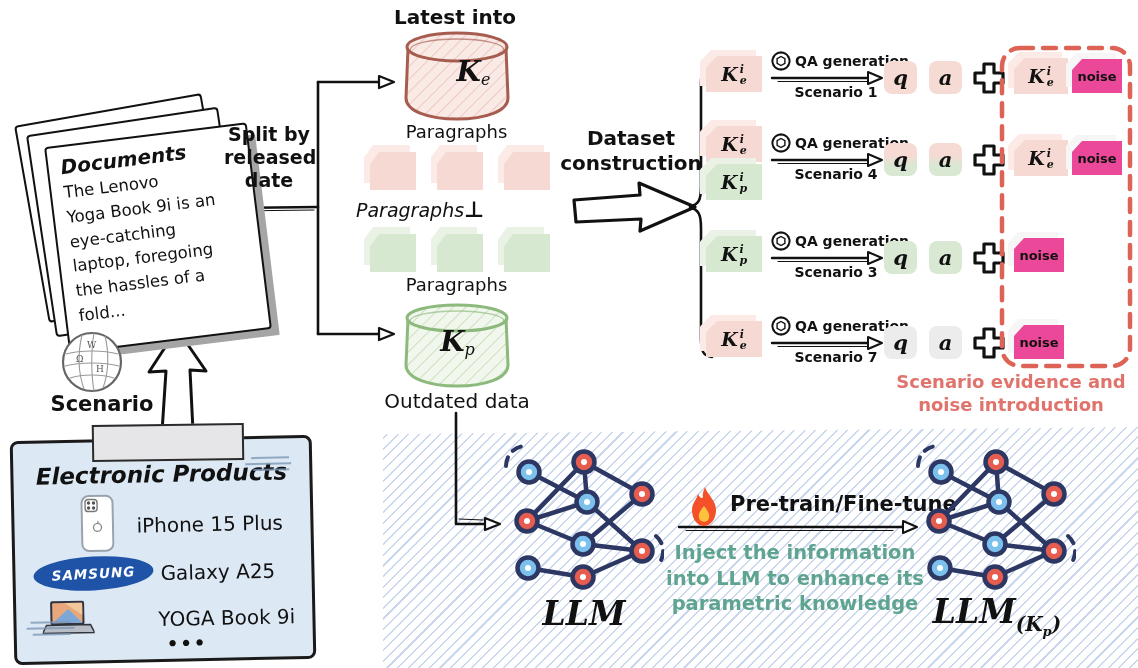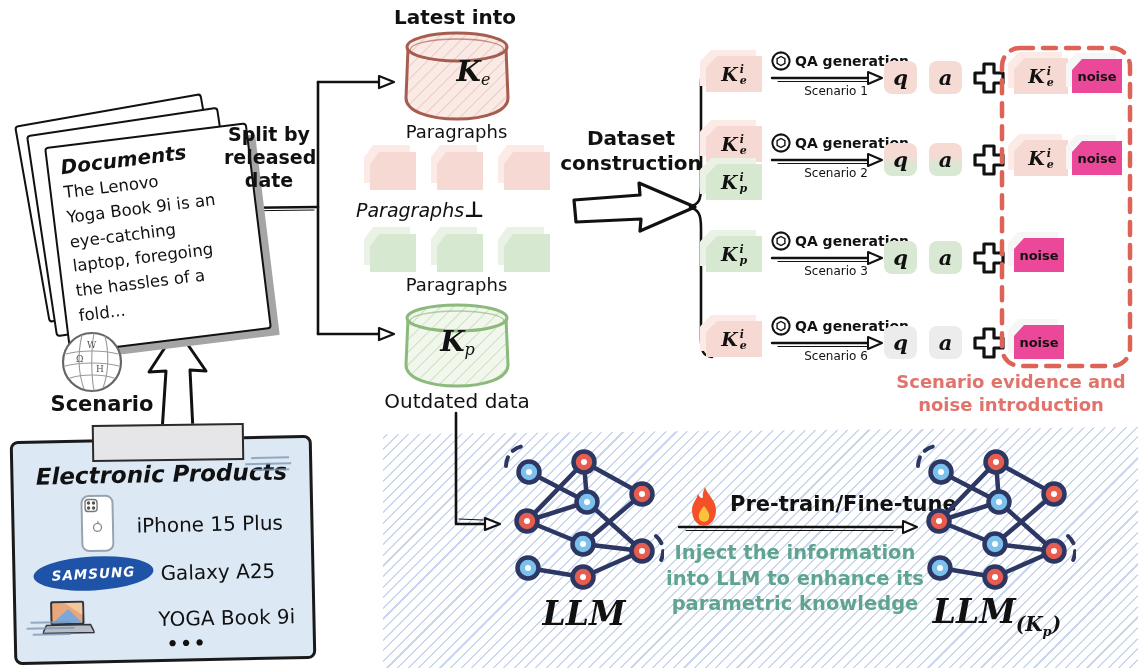--- a/index.html
+++ b/index.html
@@ -32,21 +32,21 @@
   .qabox{position:absolute;width:33px;height:33px;border-radius:8px;
        display:flex;align-items:center;justify-content:center;
        font-family:"DejaVu Serif",serif;font-style:italic;font-size:21px;font-weight:600;}
   .qa-pink{background:#f6dad4;} .qa-green{background:#d8e8d2;} .qa-gray{background:#ececec;}
   .qa-mixed{background:linear-gradient(180deg,#f6dad4 0%,#f6dad4 38%,#d8e8d2 68%,#d8e8d2 100%);}
   .noiseblock{position:absolute;width:50px;height:34px;}
   .noiseblock .front{display:flex;align-items:center;justify-content:center;
        font-size:13px;font-weight:700;position:absolute;left:0;top:0;width:50px;height:34px;}
   .noiseblock .back{position:absolute;left:-6px;top:-6px;width:50px;height:34px;}
   .qagen{font-size:14px;font-weight:700;}
-  .scenlbl{font-size:12px;font-weight:400;}
+  .scenlbl{font-size:14px;font-weight:700;}
   .hatch{background:repeating-linear-gradient(135deg,rgba(158,183,224,0.55) 0px,
        rgba(158,183,224,0.55) 1.5px,transparent 1.5px,transparent 7.5px);
        clip-path:polygon(0% 3%,100% 0%,100% 100%,0% 100%);}
   .scrib{border-top:2px solid #7e97b5;position:absolute;opacity:.8;}
   .tealnote{color:#5fa491;font-weight:700;font-size:19.5px;line-height:1.32;}
   .rednote{color:#e0736b;font-weight:700;font-size:18px;line-height:1.3;}
   sub,sup{line-height:0;}
 </style>
 </head>
 <body>
@@ -323,21 +323,21 @@
     <path d="M 0 -8.5 A 8.5 8.5 0 0 1 7.36 -4.25"></path>
       <path d="M 7.36 -4.25 A 8.5 8.5 0 0 1 7.36 4.25"></path>
     <path d="M 7.36 4.25 A 8.5 8.5 0 0 1 0 8.5"></path>
       <path d="M 0 8.5 A 8.5 8.5 0 0 1 -7.36 4.25"></path>
     <path d="M -7.36 4.25 A 8.5 8.5 0 0 1 -7.36 -4.25"></path>
       <path d="M -7.36 -4.25 A 8.5 8.5 0 0 1 0 -8.5"></path>
     <path d="M 0 -4.5 L 3.9 -2.25 L 3.9 2.25 L 0 4.5 L -3.9 2.25 L -3.9 -2.25 Z" stroke-width="1.4"></path>
   </g>
 </svg>
 <div class="abs lbl qagen" style="left:795px;top:135px;z-index:2;">QA generation</div>
-<div class="abs lbl scenlbl center" style="left:786px;top:166px;width:100px;z-index:2;">Scenario 2</div>
+<div class="abs lbl scenlbl center" style="left:786px;top:166px;width:100px;z-index:2;">Scenario 4</div>
 <div class="qabox qa-mixed" style="left:884px;top:143px;z-index:2;">
     <span>q</span>
   </div>
 <div class="qabox qa-mixed" style="left:929px;top:143px;z-index:2;">
     <span>a</span>
   </div>
 
 <div class="kblock" style="left:706px;top:236px;z-index:2;">
   <div class="back pageclip greenB"></div>
   <div class="front pageclip greenF">
@@ -387,21 +387,21 @@
     <path d="M 0 -8.5 A 8.5 8.5 0 0 1 7.36 -4.25"></path>
       <path d="M 7.36 -4.25 A 8.5 8.5 0 0 1 7.36 4.25"></path>
     <path d="M 7.36 4.25 A 8.5 8.5 0 0 1 0 8.5"></path>
       <path d="M 0 8.5 A 8.5 8.5 0 0 1 -7.36 4.25"></path>
     <path d="M -7.36 4.25 A 8.5 8.5 0 0 1 -7.36 -4.25"></path>
       <path d="M -7.36 -4.25 A 8.5 8.5 0 0 1 0 -8.5"></path>
     <path d="M 0 -4.5 L 3.9 -2.25 L 3.9 2.25 L 0 4.5 L -3.9 2.25 L -3.9 -2.25 Z" stroke-width="1.4"></path>
   </g>
 </svg>
 <div class="abs lbl qagen" style="left:795px;top:318px;z-index:2;">QA generation</div>
-<div class="abs lbl scenlbl center" style="left:786px;top:349px;width:100px;z-index:2;">Scenario 6</div>
+<div class="abs lbl scenlbl center" style="left:786px;top:349px;width:100px;z-index:2;">Scenario 7</div>
 <div class="qabox qa-gray" style="left:884px;top:326px;z-index:2;">
     <span>q</span>
   </div>
 <div class="qabox qa-gray" style="left:929px;top:326px;z-index:2;">
     <span>a</span>
   </div>
 
 <div class="kblock" style="left:1014px;top:58px;width:54px;z-index:2;">
   <div class="back pageclip pinkB" style="width:54px;"></div>
   <div class="front pageclip pinkF" style="width:54px;">

